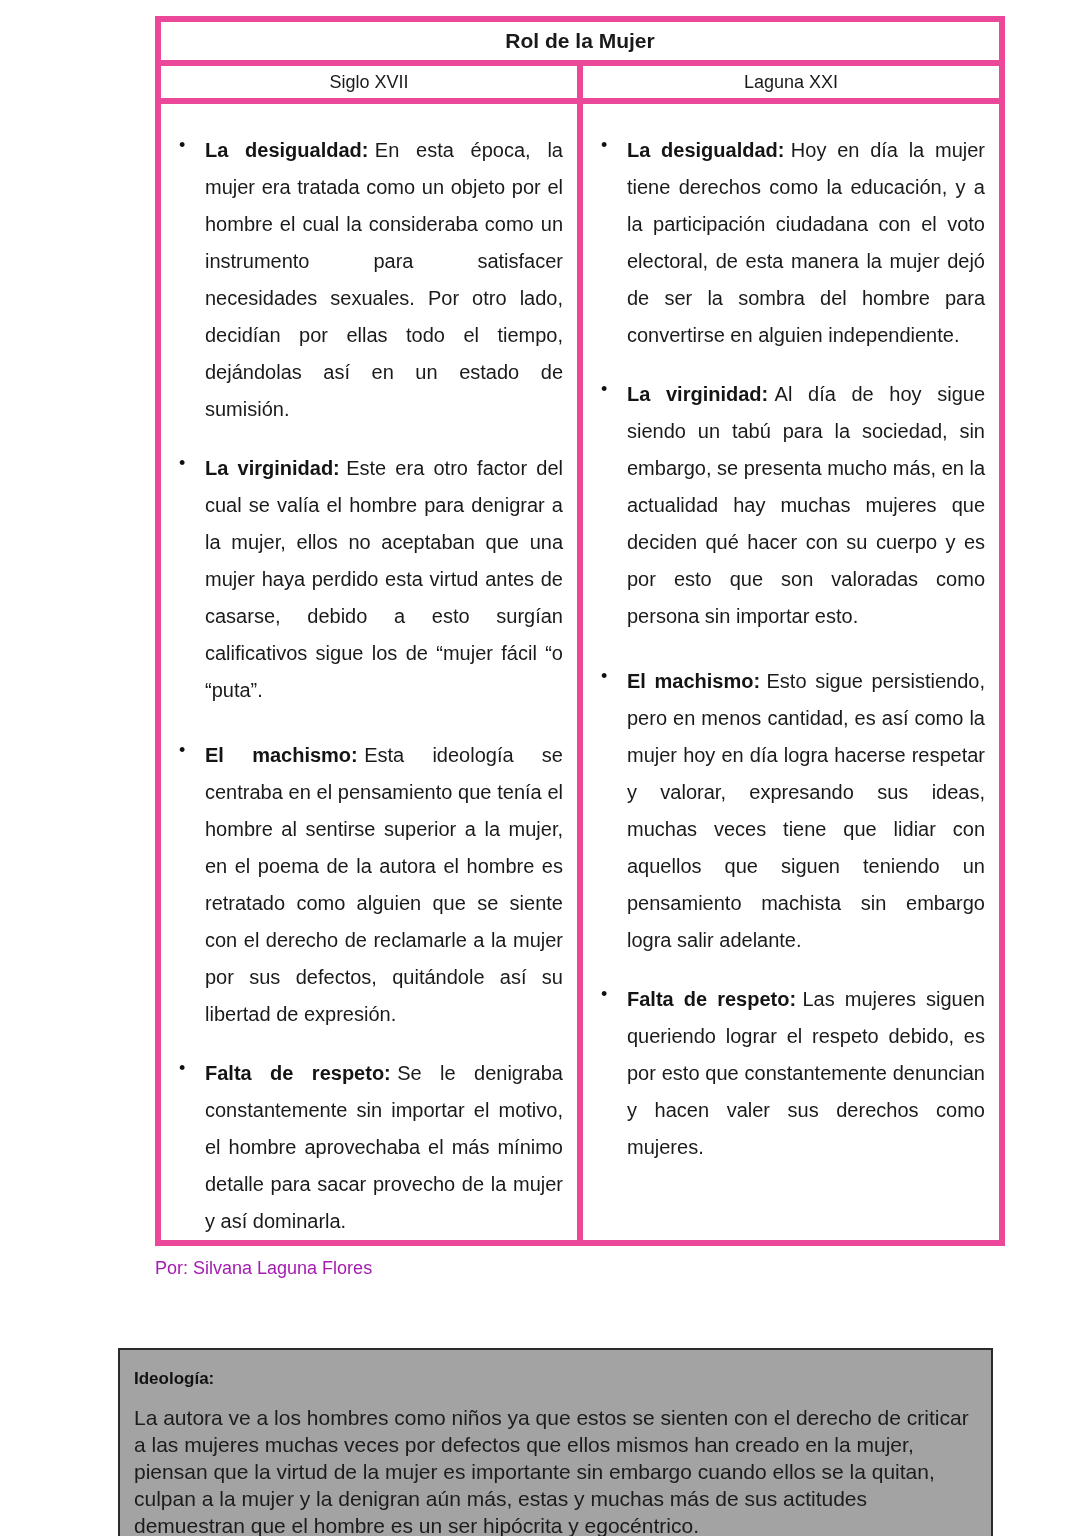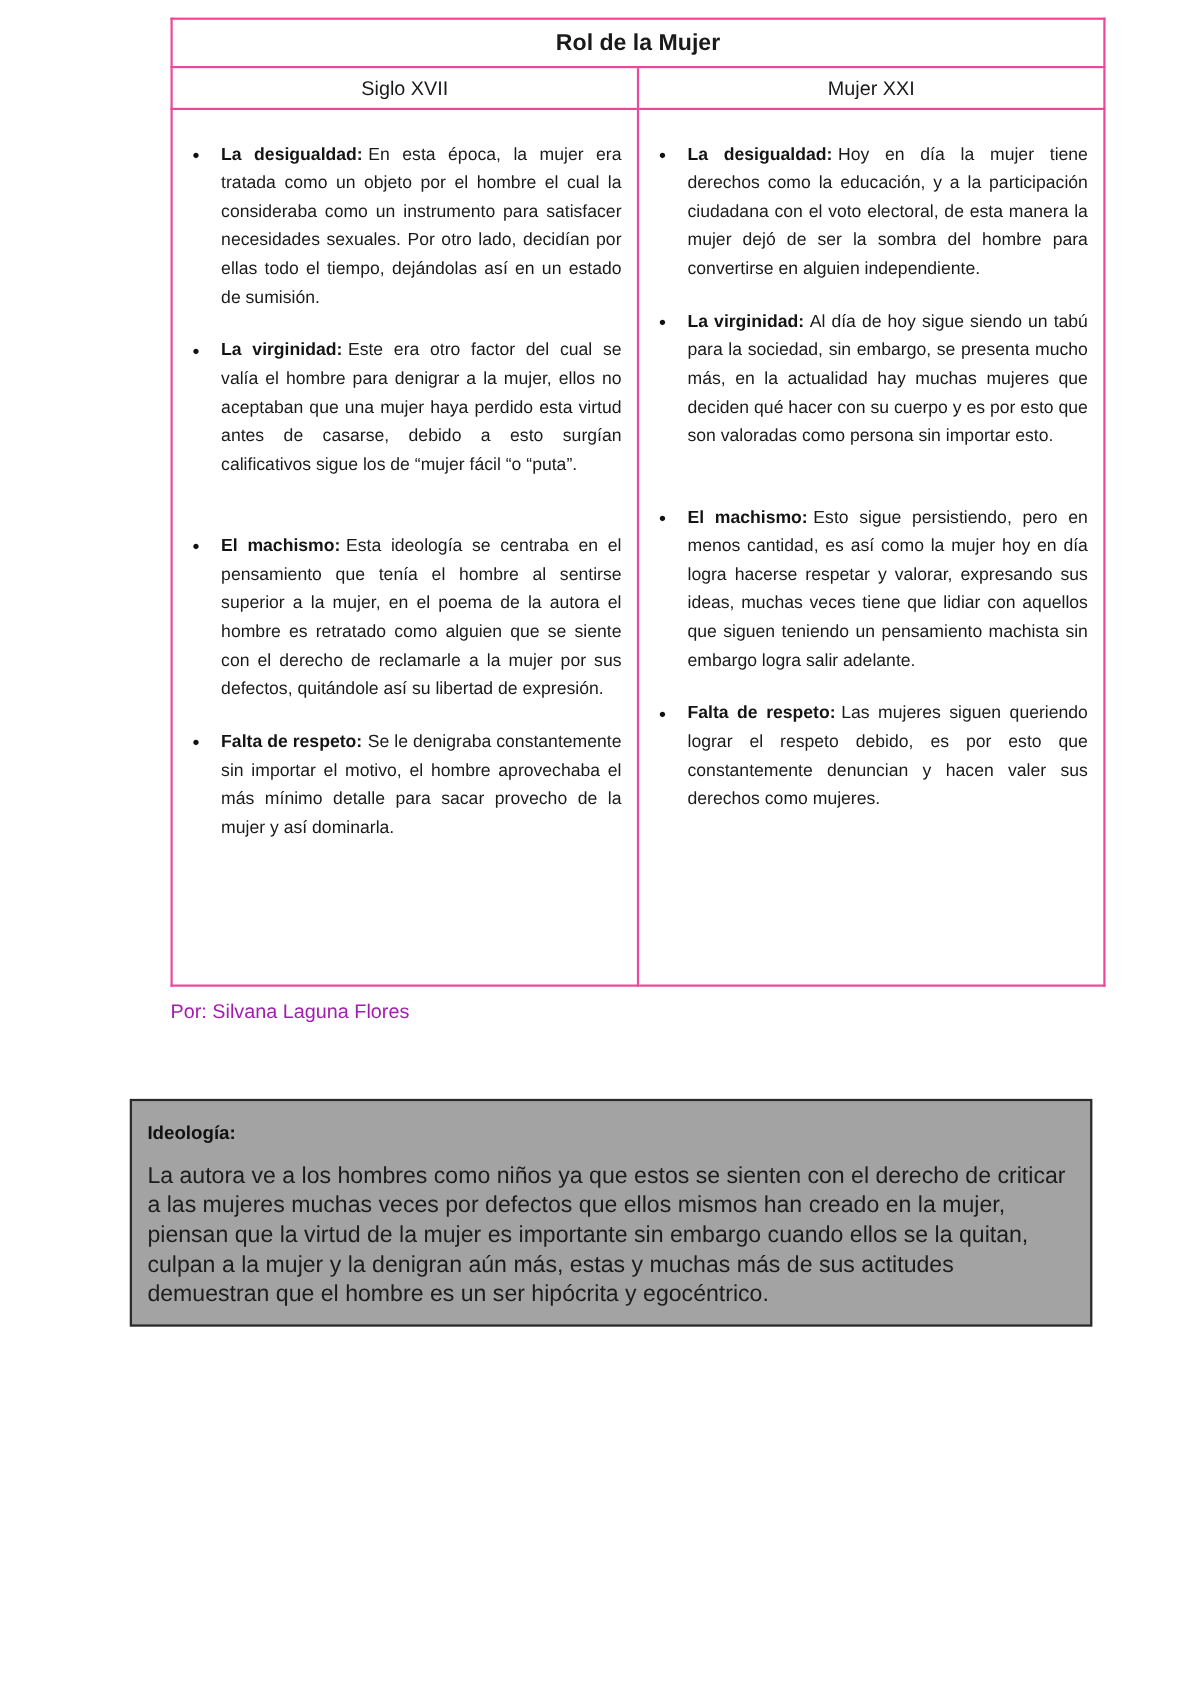--- a/index.html
+++ b/index.html
@@ -22,21 +22,21 @@
     color: #111111;
   }
 
   table.comparison {
     margin: 16px 0 0 155px;
     width: 850px;
     border-collapse: collapse;
     table-layout: fixed;
   }
   table.comparison td, table.comparison th {
-    border: 2px solid #ec4899;
+    border: 6px solid #ec4899;
   }
   td.table-title-cell {
     height: 44px;
     text-align: center;
     vertical-align: middle;
     font-size: 21px;
     font-weight: bold;
   }
   th.col-header-cell {
     height: 38px;
@@ -50,35 +50,35 @@
     height: 797px;
     vertical-align: top;
     padding: 28px 14px 0 18px;
   }
   ul.topic-list {
     list-style: none;
     padding-left: 26px;
   }
   ul.topic-list li {
     position: relative;
-    font-size: 16px;
-    line-height: 26px;
+    font-size: 20px;
+    line-height: 37px;
     text-align: justify;
   }
   ul.topic-list li::before {
     content: "\2022";
     position: absolute;
     left: -26px;
     top: 0;
     font-size: 18px;
     line-height: 26px;
     color: #111111;
   }
   ul.topic-list li + li { margin-top: 22px; }
-  ul.topic-list li.gap-lg { margin-top: 48px; }
+  ul.topic-list li.gap-lg { margin-top: 28px; }
   .term { font-weight: bold; margin-right: 0.32em; color: #141414; }
 
   .attribution {
     width: 850px;
     margin: 12px 0 0 155px;
     padding-right: 72px;
     font-size: 18px;
     color: #a21caf;
   }
 
@@ -108,21 +108,21 @@
 <div class="page">
 
 
   <table class="comparison">
     <tbody>
       <tr>
         <td class="table-title-cell" colspan="2">Rol de la Mujer</td>
       </tr>
       <tr>
         <th class="col-header-cell">Siglo XVII</th>
-        <th class="col-header-cell">Mujer XXI</th>
+        <th class="col-header-cell">Laguna XXI</th>
       </tr>
       <tr>
         <td class="body-cell">
           <ul class="topic-list">
             <li><span class="term">La desigualdad:</span><span>En esta época, la mujer era tratada como un objeto por el hombre el cual la consideraba como un instrumento para satisfacer necesidades sexuales. Por otro lado, decidían por ellas todo el tiempo, dejándolas así en un estado de sumisión.</span></li>
             <li><span class="term">La virginidad:</span><span>Este era otro factor del cual se valía el hombre para denigrar a la mujer, ellos no aceptaban que una mujer haya perdido esta virtud antes de casarse, debido a esto surgían calificativos sigue los de “mujer fácil “o “puta”.</span></li>
             <li class="gap-lg"><span class="term">El machismo:</span><span>Esta ideología se centraba en el pensamiento que tenía el hombre al sentirse superior a la mujer, en el poema de la autora el hombre es retratado como alguien que se siente con el derecho de reclamarle a la mujer por sus defectos, quitándole así su libertad de expresión.</span></li>
             <li><span class="term">Falta de respeto:</span><span>Se le denigraba constantemente sin importar el motivo, el hombre aprovechaba el más mínimo detalle para sacar provecho de la mujer y así dominarla.</span></li>
           </ul>
         </td>

